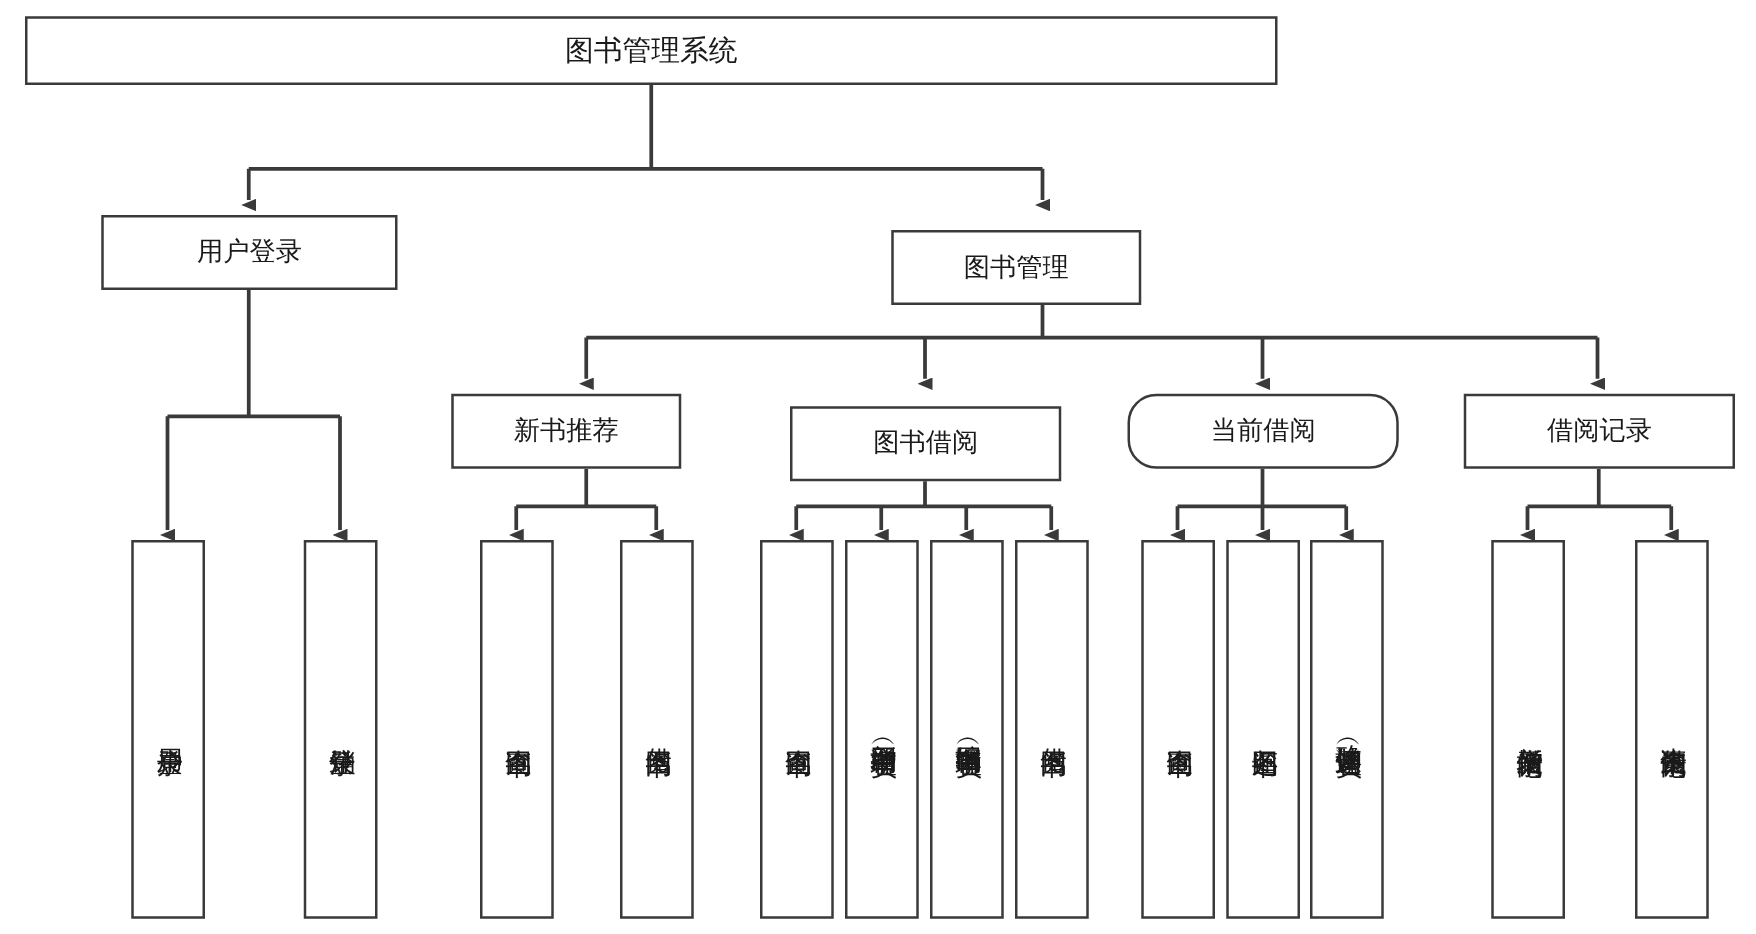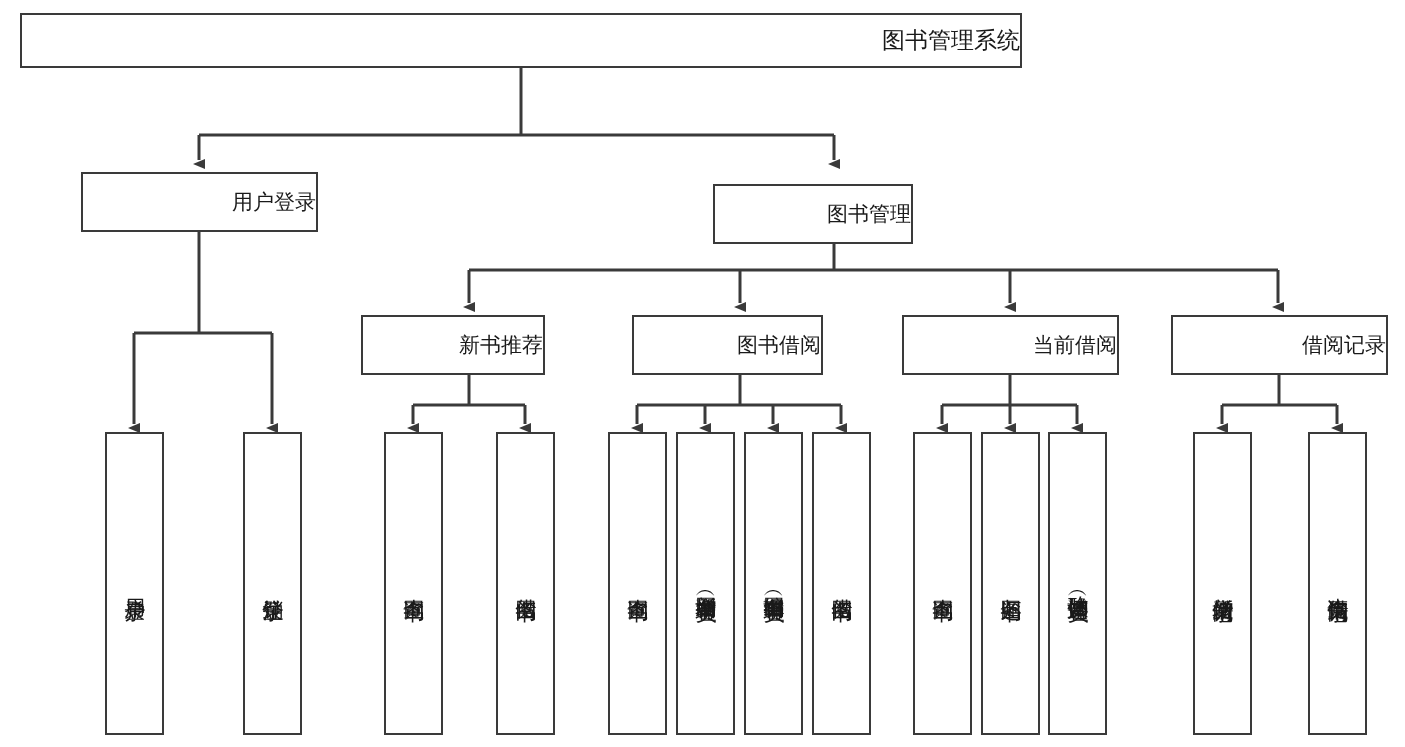--- a/index.html
+++ b/index.html
@@ -25,21 +25,21 @@
     height: 747px;
     pointer-events: none;
   }
   .node {
     position: absolute;
     box-sizing: border-box;
     border: 2px solid #3a3a3a;
     background: #ffffff;
     display: flex;
     align-items: center;
-    justify-content: flex-end;
+    justify-content: center;
     color: #1a1a1a;
     line-height: 1.18;
     text-align: center;
   }
   .node.root {
     font-size: 23px;
   }
   .node.lvl1 {
     font-size: 21px;
   }
@@ -133,24 +133,24 @@
   <div class="node lvl1" style="left:81px; top:172px; width:237px; height:60px;">
     <span>用户登录</span>
   </div>
   <div class="node lvl1" style="left:713px; top:184px; width:200px; height:60px;font-family:Liberation Serif, serif;">
     <span>图书管理</span>
   </div>
 
   <div class="node lvl2" style="left:361px; top:315px; width:184px; height:60px;">
     <span>新书推荐</span>
   </div>
-  <div class="node lvl2" style="left:632px; top:315px; width:191px; height:60px;">
+  <div class="node lvl2" style="left:632px; top:325px; width:217px; height:60px;">
     <span>图书借阅</span>
   </div>
-  <div class="node lvl2" style="left:902px; top:315px; width:217px; height:60px;">
+  <div class="node lvl2" style="left:902px; top:315px; width:217px; height:60px;border-radius:23px;">
     <span>当前借阅</span>
   </div>
   <div class="node lvl2" style="left:1171px; top:315px; width:217px; height:60px;">
     <span>借阅记录</span>
   </div>
 
   <div class="node leaf" style="left:105px; top:432px; width:59px; height:303px;">
     <span class="vtext">用户登录</span>
   </div>
   <div class="node leaf" style="left:243px; top:432px; width:59px; height:303px;">

